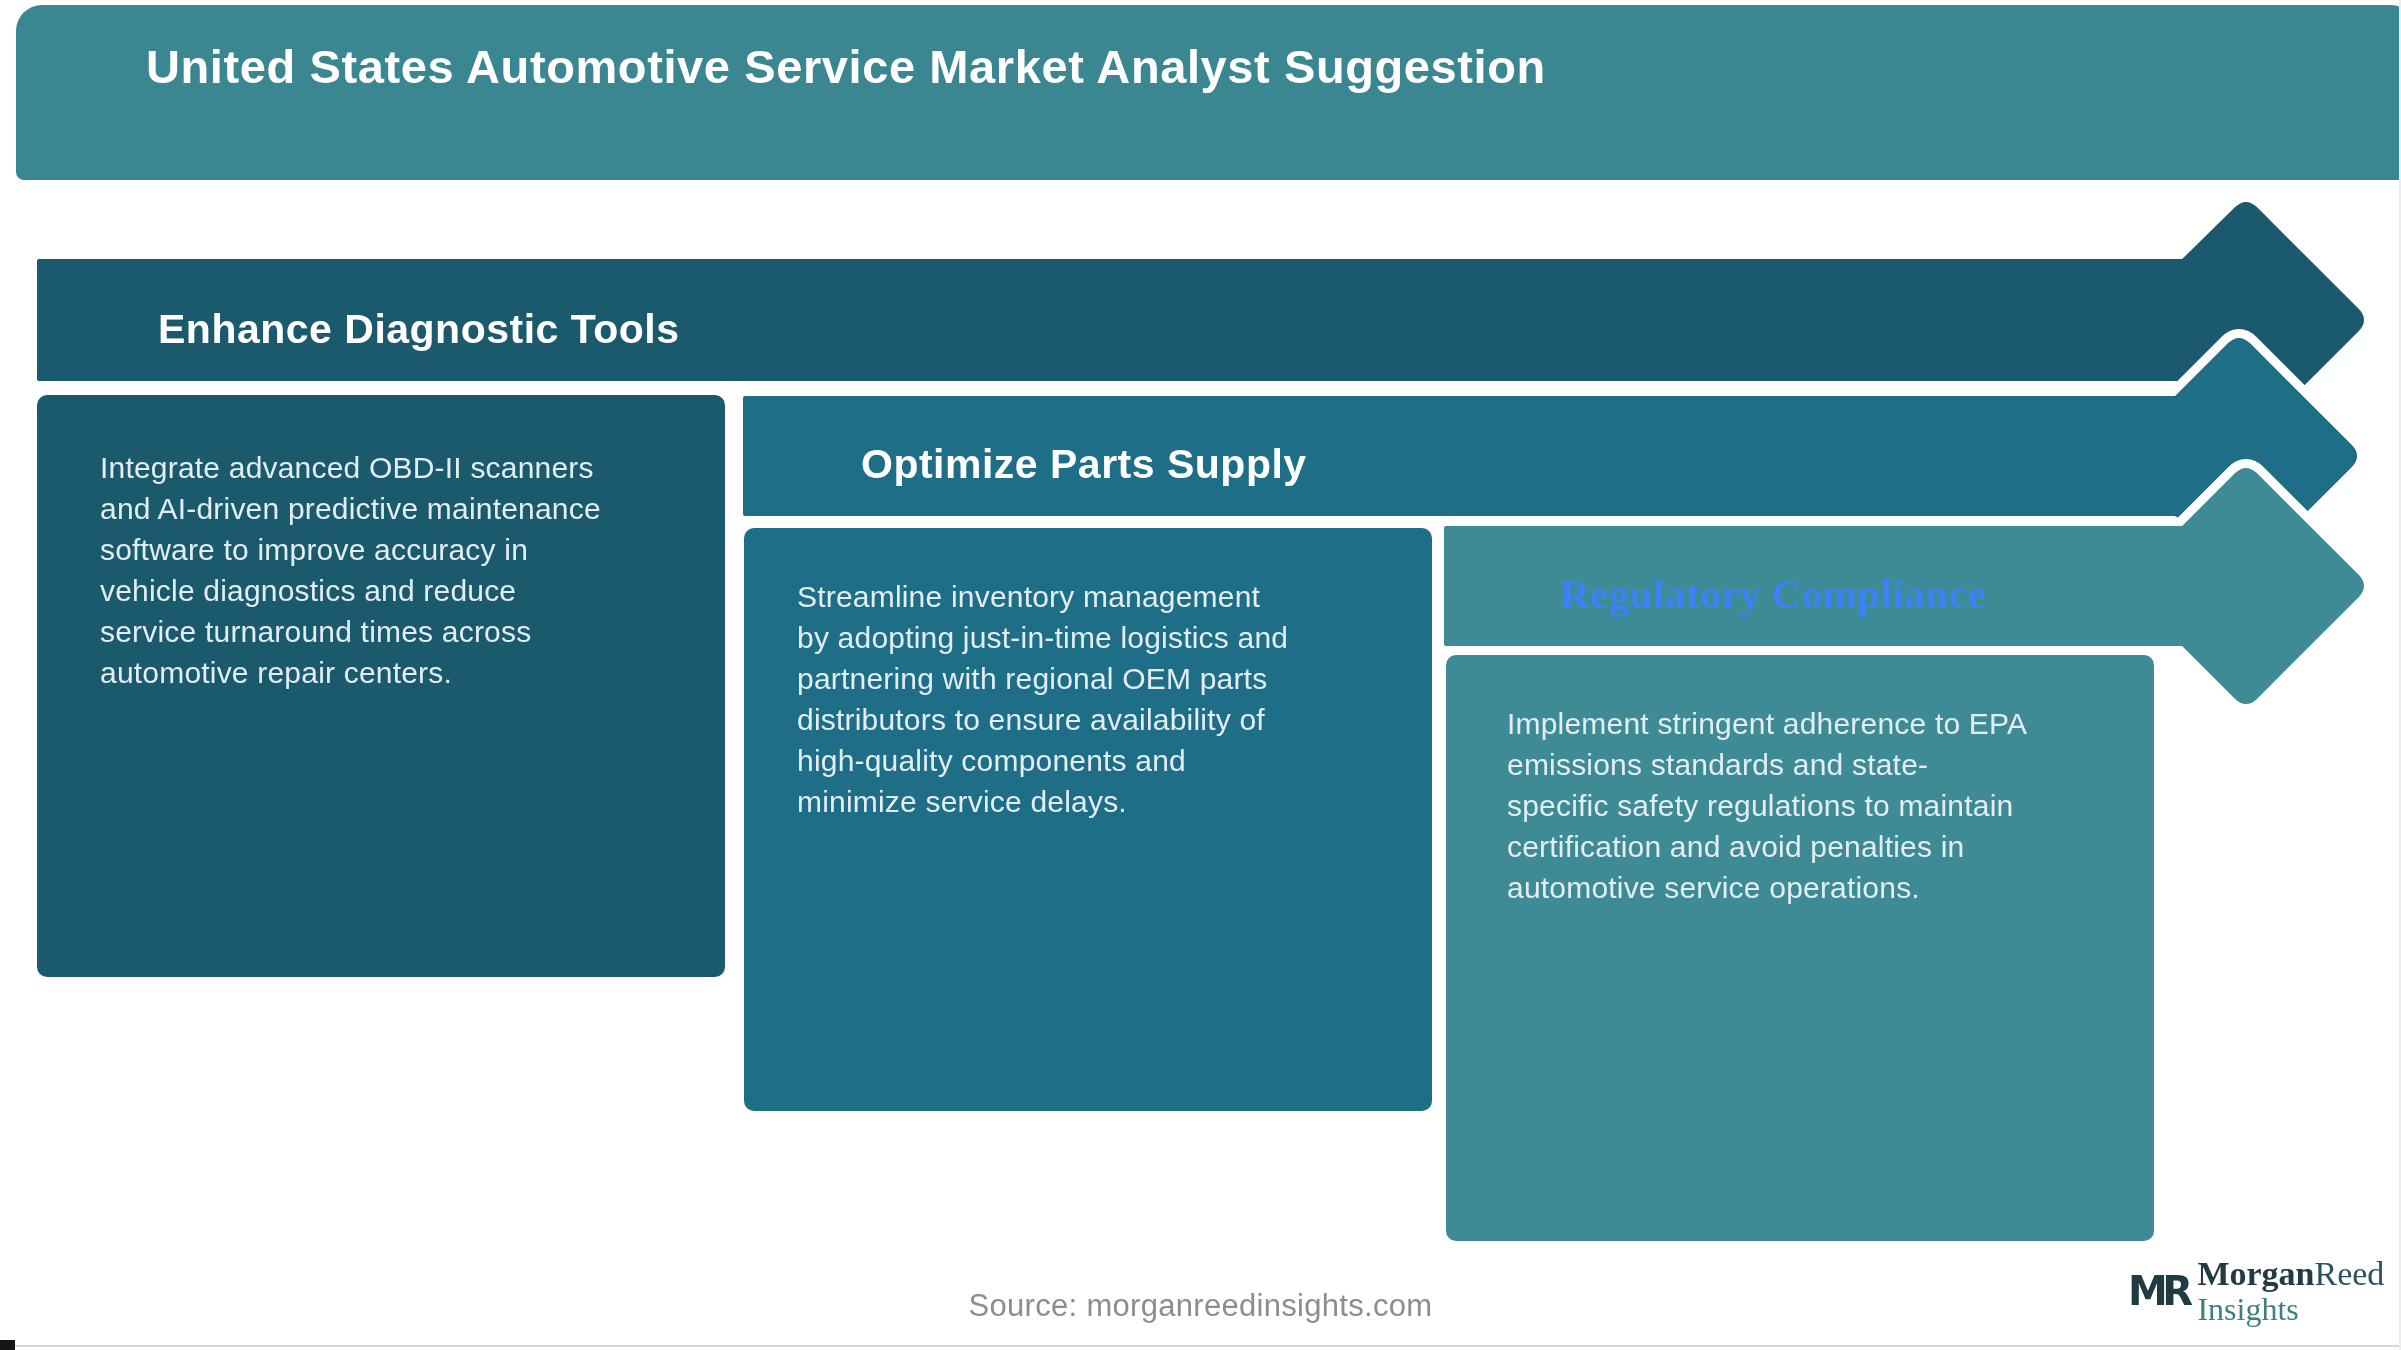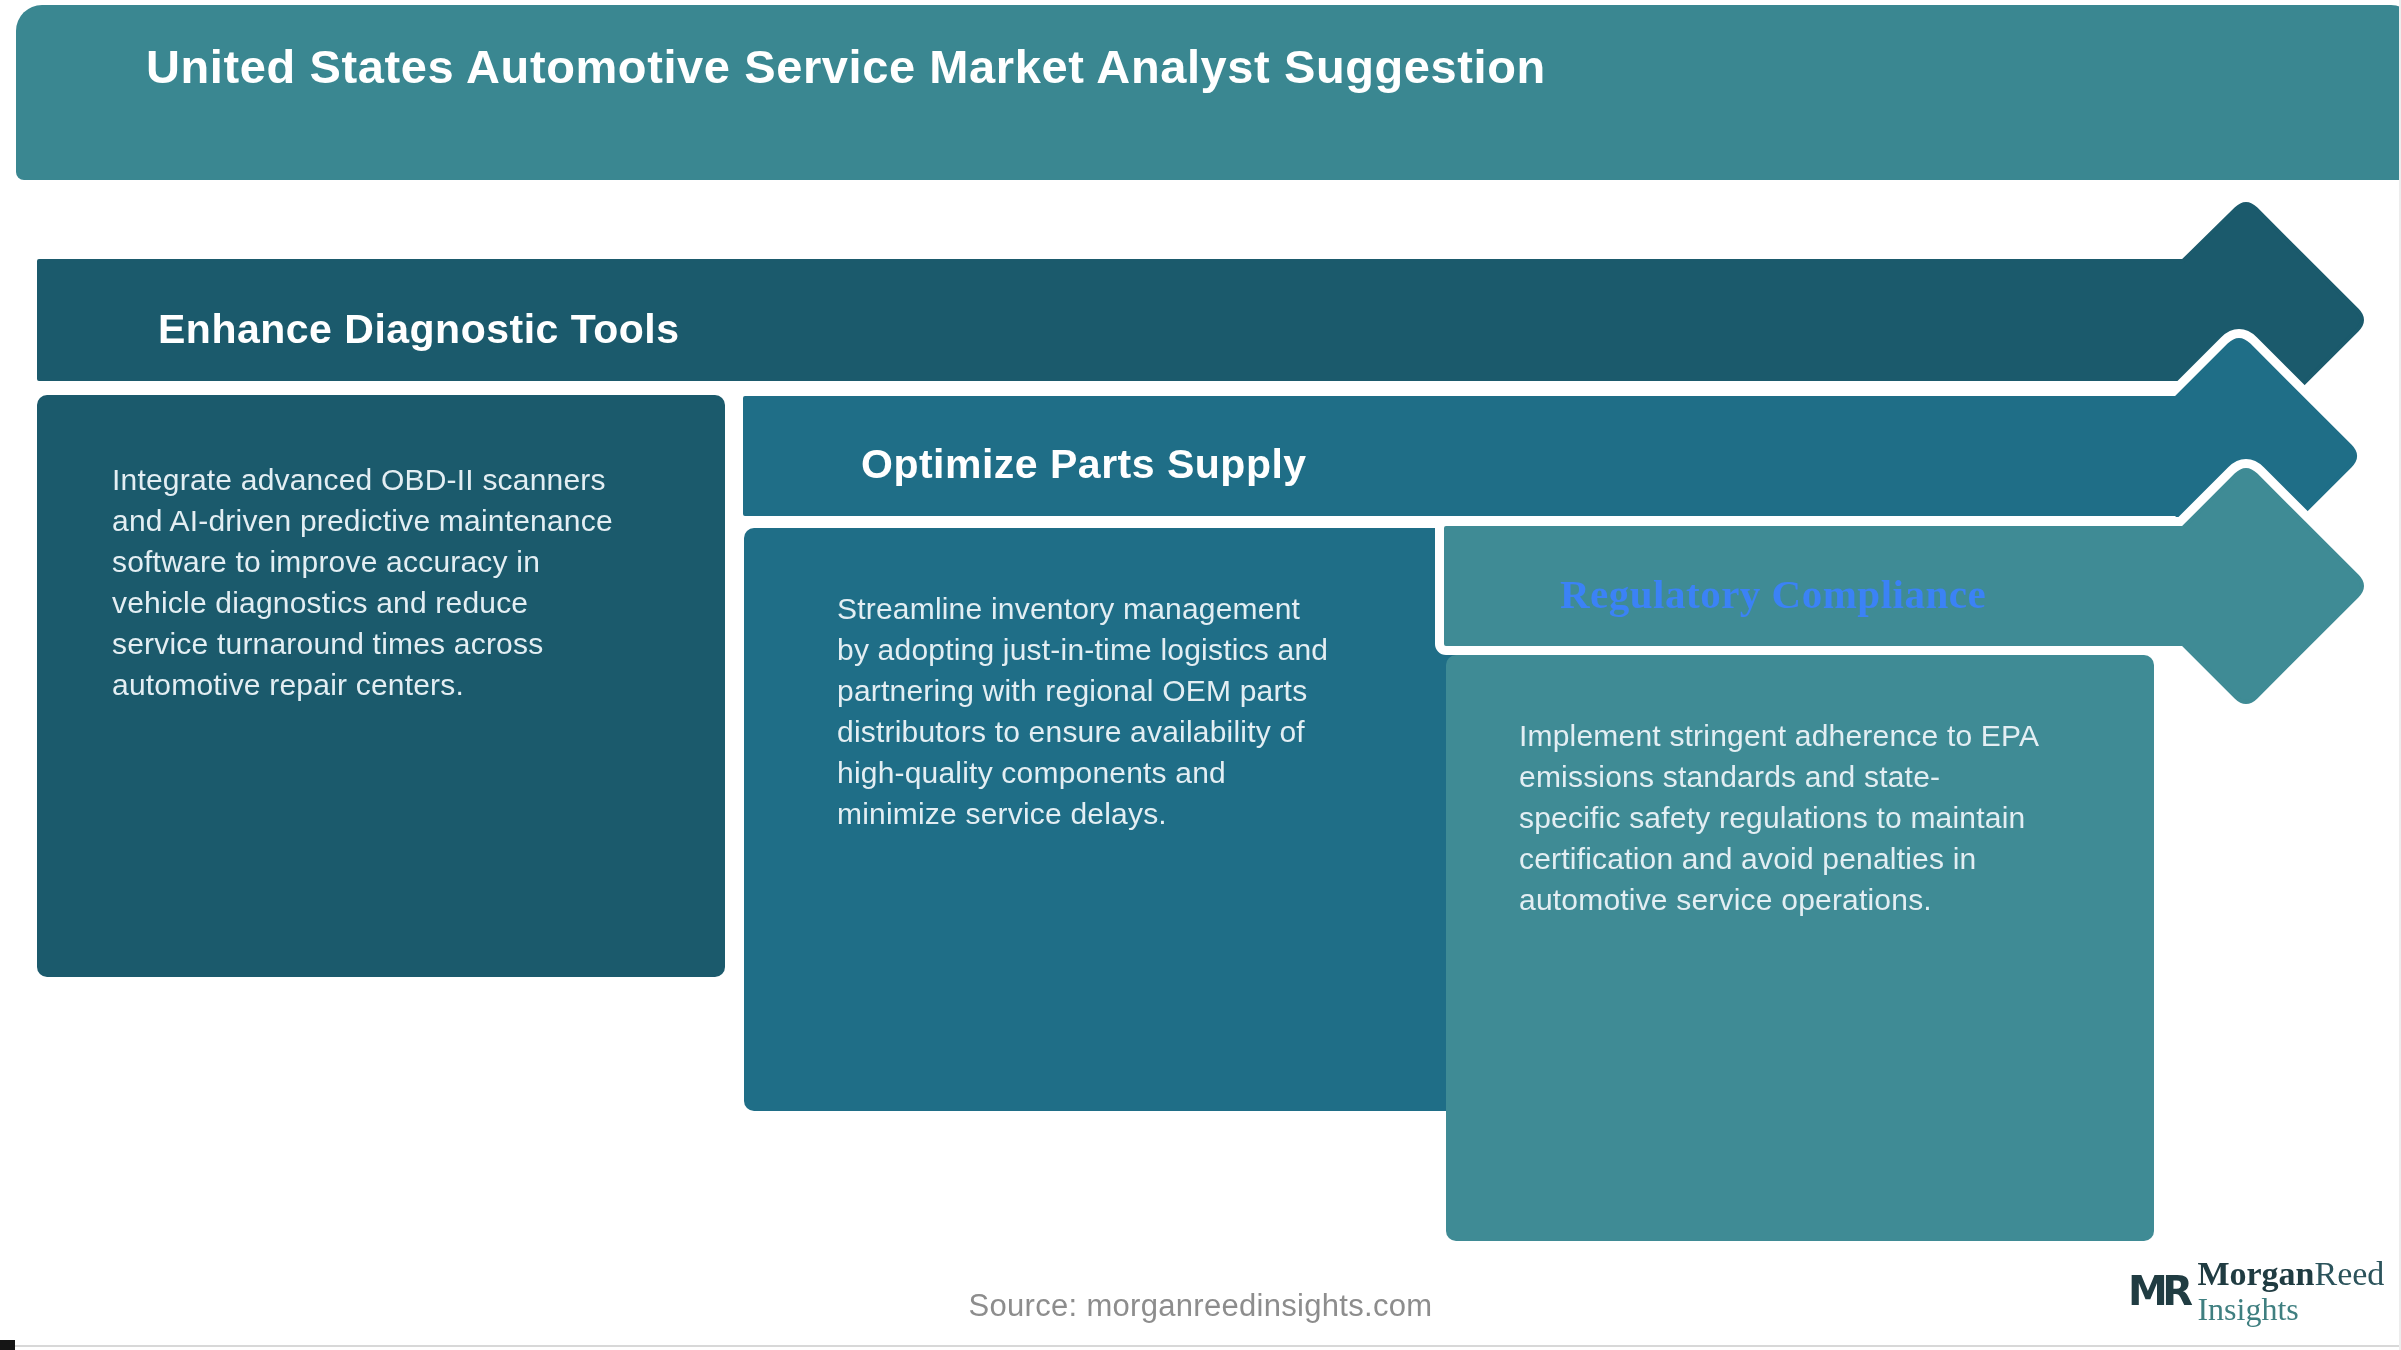--- a/index.html
+++ b/index.html
@@ -31,21 +31,21 @@
   .badge-3{position:absolute;left:1456px;top:546px;}
   .step-title{
     position:absolute;margin:8px;font-size:41px;font-weight:700;
     letter-spacing:.5px;line-height:50px;white-space:nowrap;z-index:6;
   }
   .step-title-1{left:150px;top:296px;}
   .step-title-2{left:853px;top:431px;}
   .step-title-3{left:1552px;top:561px;}
   
   .box{position:absolute;border-radius:10px;z-index:2;}
-  .box p{margin:12px;font-size:30px;line-height:41px;letter-spacing:.2px;}
+  .box p{margin:0;font-size:30px;line-height:41px;letter-spacing:.2px;}
   .box-1{left:37px;top:395px;width:688px;height:582px;}
   .box-1 p{padding:52px 0 0 63px;max-width:510px;}
   .box-2{left:744px;top:528px;width:688px;height:583px;}
   .box-2 p{padding:48px 0 0 53px;max-width:502px;}
   .box-3{left:1446px;top:655px;width:708px;height:586px;}
   .box-3 p{padding:48px 0 0 61px;max-width:520px;}
   
   .source{
     position:absolute;left:0;right:0;top:1276px;margin:12px;
     text-align:center;font-size:31px;letter-spacing:.3px;z-index:2;
@@ -96,21 +96,21 @@
 <span class="badge badge-2" style="background: rgb(216, 233, 244); color: rgb(31, 110, 135);">2</span>
 <h2 class="step-title step-title-2" style="color: rgb(255, 255, 255);">Optimize Parts Supply</h2>
 
 <span class="badge badge-3" style="background: rgb(216, 233, 244); color: rgb(63, 139, 149);">3</span>
 <h2 class="step-title step-title-3" style="color: #3b82f6; font-family: Liberation Serif, serif;">Regulatory Compliance</h2>
 
 <section class="box box-1" style="background: rgb(27, 90, 108);">
   <p style="color: rgb(227, 238, 243);">Integrate advanced OBD-II scanners and AI-driven predictive maintenance software to improve accuracy in vehicle diagnostics and reduce service turnaround times across automotive repair centers.</p>
 </section>
 
-<section class="box box-2" style="background: rgb(31, 110, 135); padding-left: 28px;">
+<section class="box box-2" style="background: rgb(31, 110, 135);">
   <p style="color: rgb(227, 238, 243);">Streamline inventory management by adopting just-in-time logistics and partnering with regional OEM parts distributors to ensure availability of high-quality components and minimize service delays.</p>
 </section>
 
 <section class="box box-3" style="background: rgb(63, 139, 149);">
   <p style="color: rgb(227, 238, 243);">Implement stringent adherence to EPA emissions standards and state-specific safety regulations to maintain certification and avoid penalties in automotive service operations.</p>
 </section>
 
 <p class="source" style="color: rgb(141, 141, 141);">Source: morganreedinsights.com</p>
 
 <div class="logo">

